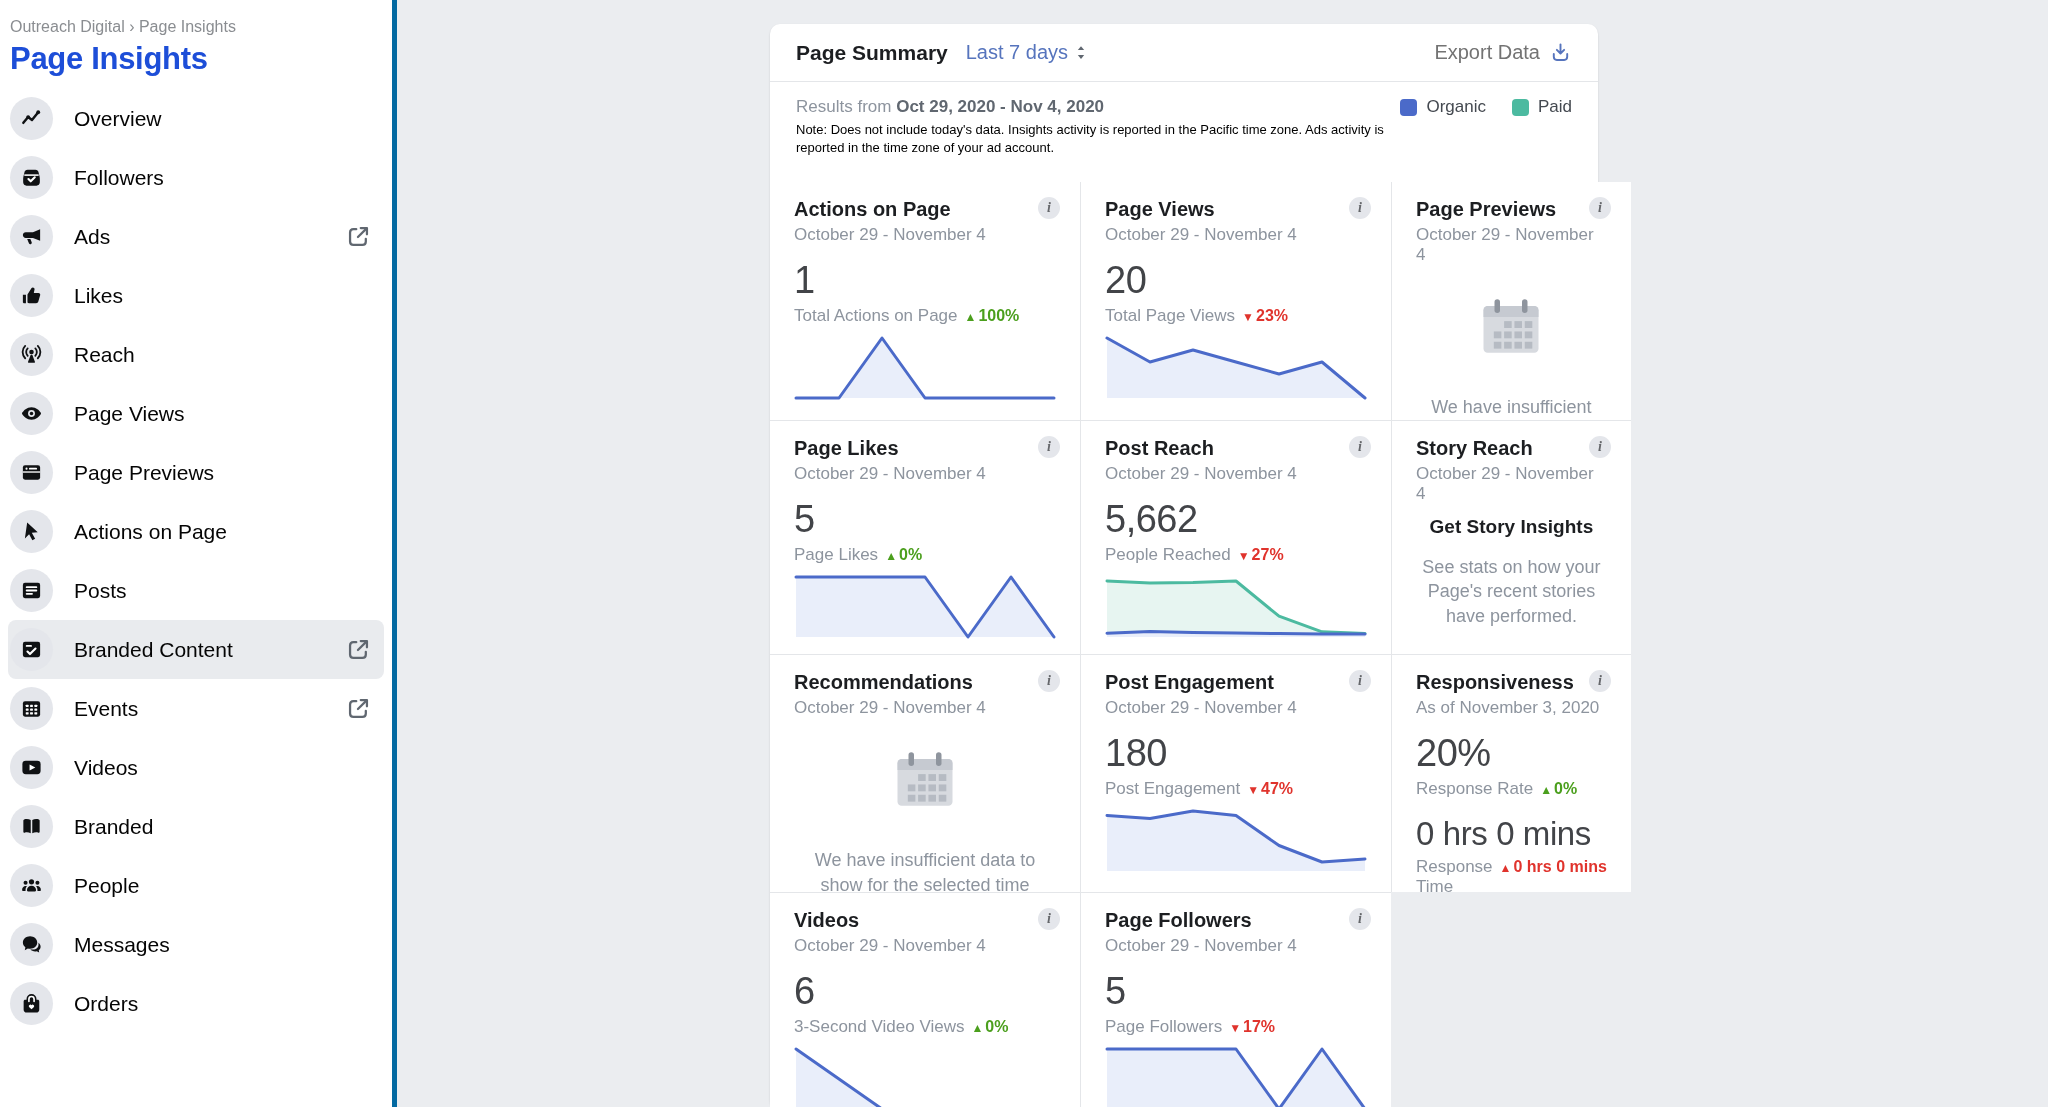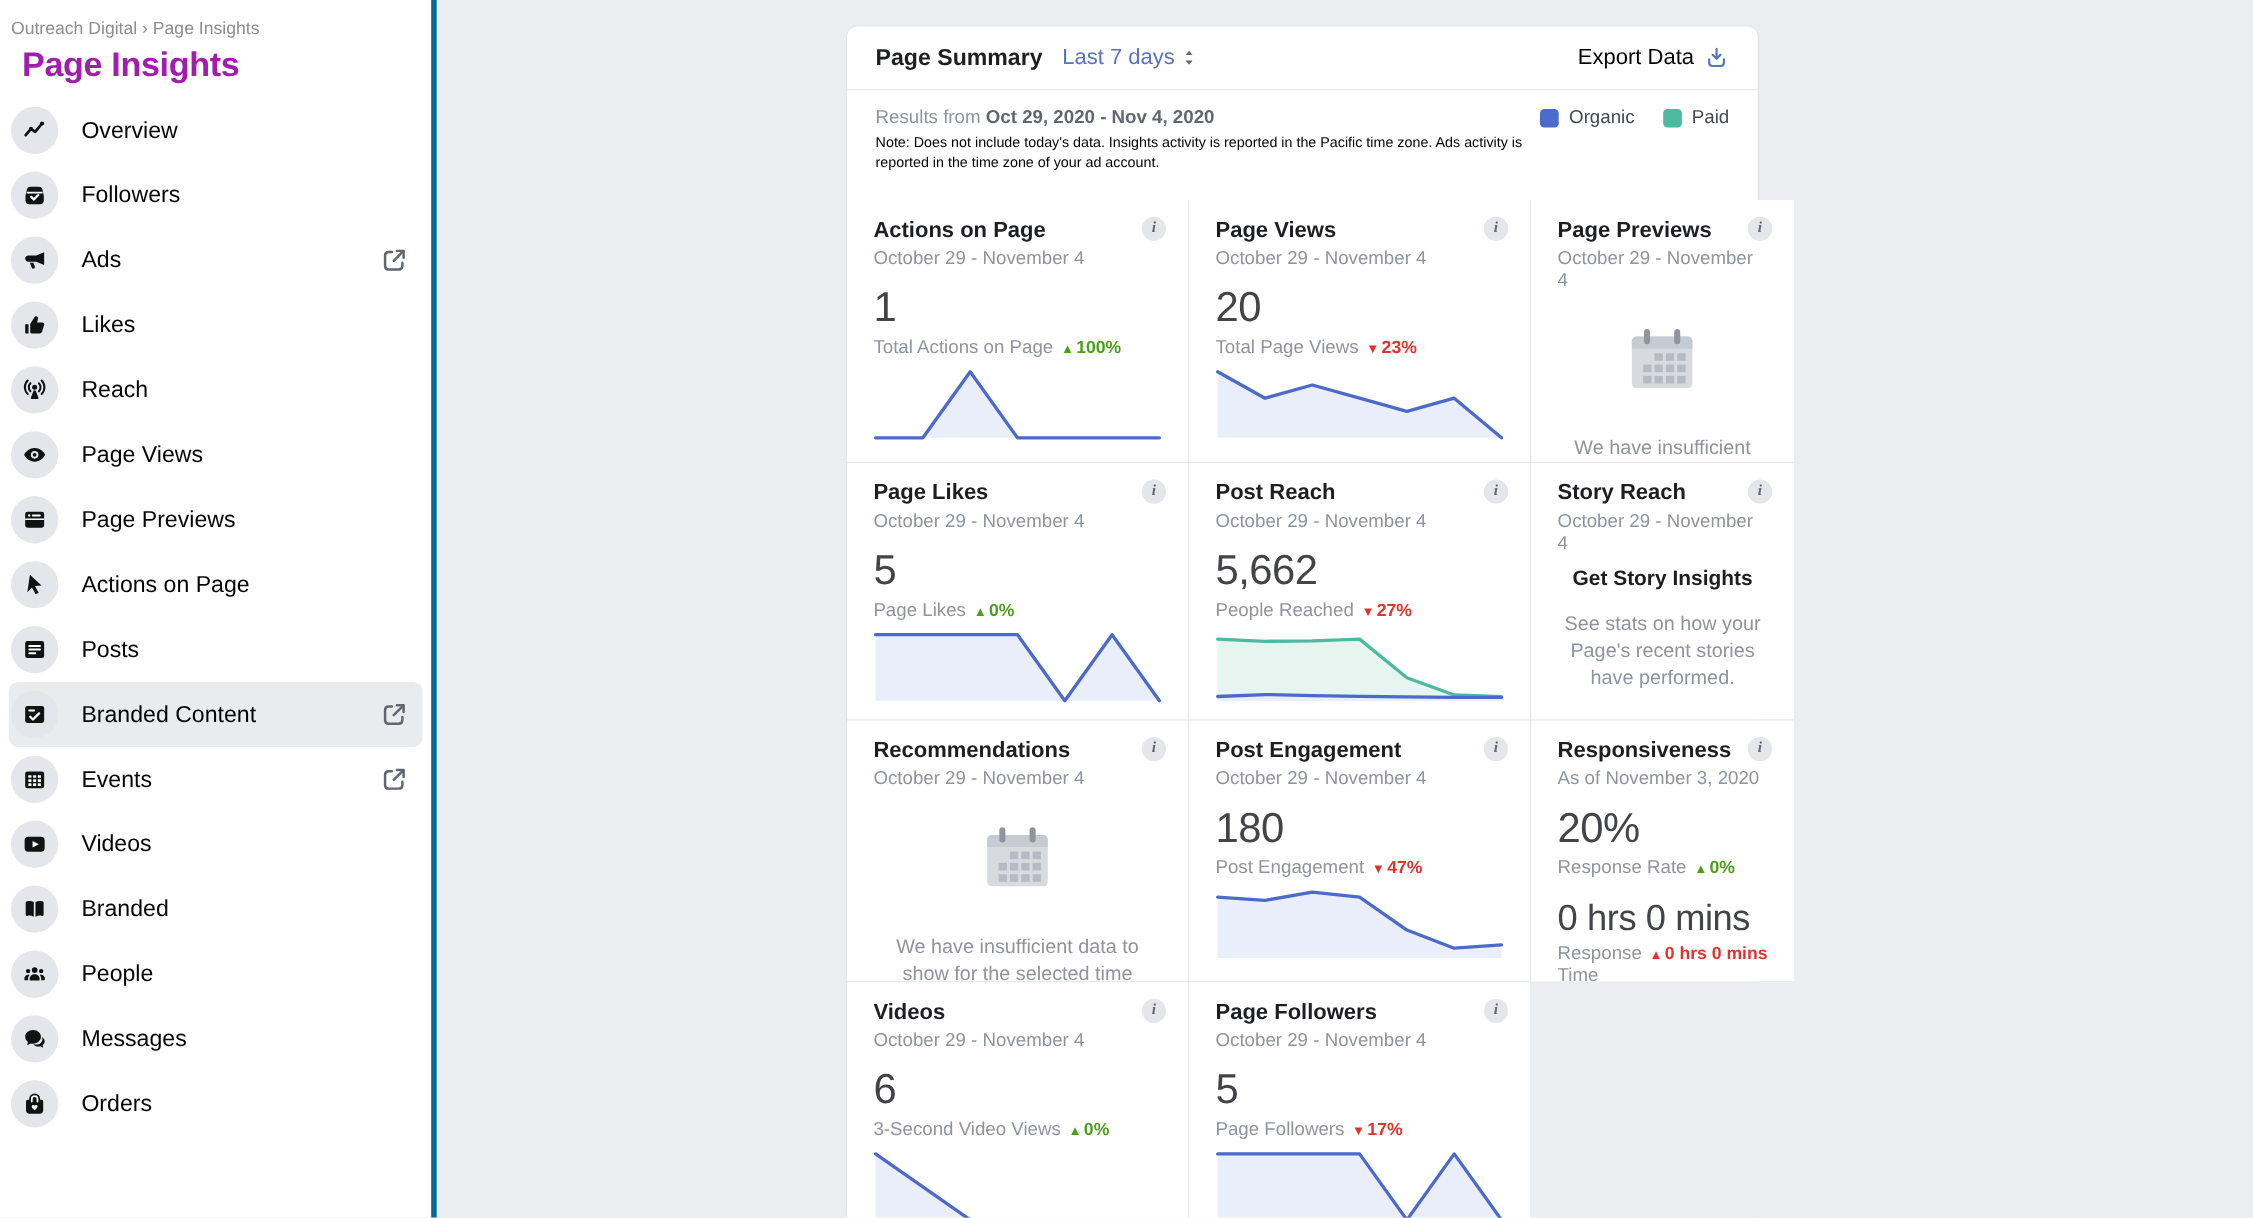--- a/index.html
+++ b/index.html
@@ -2,36 +2,36 @@
 <html><head>
 <meta charset="utf-8">
 <style>
   *{box-sizing:border-box;margin:0;padding:0}
   html,body{overflow:hidden}
   body{width:2048px;height:1107px;background:#ebedf0;font-family:"Liberation Sans",sans-serif;position:relative;color:#1c1e21}
 
   
   .sidebar{position:absolute;left:0;top:0;width:397px;height:1107px;background:#fff;border-right:5px solid #0369a1}
   .crumbs{margin:18px 10px 0;font-size:16px;color:#8a8d91;cursor:pointer;white-space:nowrap}
-  .side-title{margin:5px 20px 0;font-size:31px;font-weight:bold;color:#a21caf;letter-spacing:-.3px}
+  .side-title{margin:5px 10px 0;font-size:31px;font-weight:bold;color:#1d4ed8;letter-spacing:-.3px}
   .nav{margin-top:12px}
   .nav-item{display:flex;align-items:center;height:59px;margin:0 8px;padding:0 12px 0 2px;border-radius:8px;cursor:pointer}
   .nav-item.active{background:#e9ebee}
   .nav-icon-circle{width:43px;height:43px;border-radius:50%;background:#e4e6eb;display:flex;align-items:center;justify-content:center;flex:none}
   .nav-icon-circle svg{width:23px;height:23px}
   .nav-label{margin-left:21px;font-size:21px;font-weight:500;color:#050505}
   .nav-ext{margin-left:auto;display:flex}
   .nav-ext svg{width:27px;height:27px}
 
   
   .panel{position:absolute;left:770px;top:24px;width:828px;background:#fff;border-radius:10px;box-shadow:0 1px 2px rgba(0,0,0,.15)}
   .panel-header{display:flex;align-items:center;height:58px;padding:0 26px;border-bottom:1px solid #e4e6e9}
   .ph-title{font-size:21px;font-weight:bold;color:#1c1e21}
   .range-btn{display:flex;align-items:center;gap:8px;margin-left:18px;font-size:20px;color:#5674bd;background:none;border:none;font-family:inherit;cursor:pointer}
-  .export-btn{margin-left:auto;display:flex;align-items:center;gap:9px;font-size:20px;color:#000000;background:none;border:none;font-family:inherit;cursor:pointer}
+  .export-btn{margin-left:auto;display:flex;align-items:center;gap:9px;font-size:20px;color:#737373;background:none;border:none;font-family:inherit;cursor:pointer}
 
   .note-row{display:flex;justify-content:space-between;padding:15px 26px 0;height:100px}
   .results-line{font-size:17px;color:#8d949e}
   .results-range{font-weight:bold;color:#606770}
   .note-text{margin-top:4px;font-size:13px;color:#000000;line-height:1.42;max-width:745px}
   .legend{display:flex;gap:26px;align-self:flex-start;flex:none}
   .legend-item{display:flex;align-items:center;gap:9px;font-size:17px;color:#444950;white-space:nowrap}
   .legend-swatch{width:17px;height:17px;border-radius:4px;flex:none}
 
   

